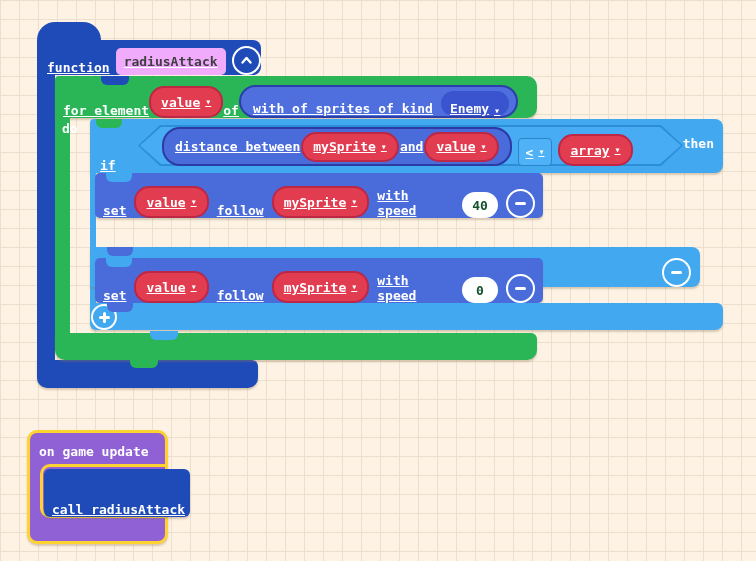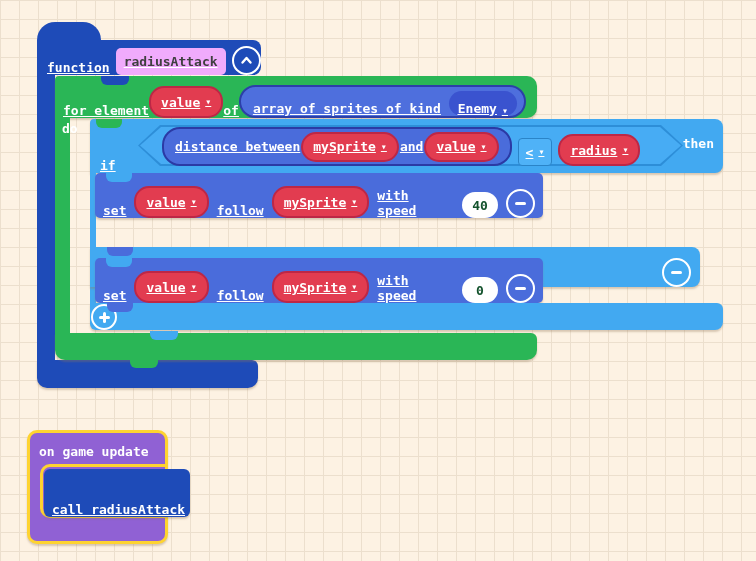--- a/index.html
+++ b/index.html
@@ -75,21 +75,21 @@
 
   <div class="abs green flex sh" style="left:55px;top:76px;width:482px;height:42px;border-radius:4px 10px 10px 0;padding-left:8px;">
     <span class="tab fnblue" style="left:46px;top:0;"></span>
     <span>for element</span>
     <span class="pill">
       <span>value</span>
       <span class="arrow">▾</span>
     </span>
     <span>of</span>
     <span class="flex" style="height:33px;background:#4e6fdd;border:2px solid #2c3fa8;border-radius:17px;padding:0 7px 0 12px;gap:8px;box-sizing:border-box;">
-      <span>array of sprites of kind</span>
+      <span>with of sprites of kind</span>
       <span class="flex" style="height:25px;background:#3a53cf;border-radius:13px;padding:0 9px;gap:5px;cursor:pointer;">
         <span>Enemy</span>
         <span class="arrow">▾</span>
       </span>
     </span>
   </div>
   <div class="abs green" style="left:55px;top:117px;width:15px;height:217px;">
     <span class="abs" style="left:7px;top:4px;">do</span>
   </div>
   <div class="abs green sh" style="left:55px;top:333px;width:482px;height:27px;border-radius:0 6px 10px 10px;"></div>
@@ -112,21 +112,21 @@
           <span class="pill" style="height:26px;">
             <span>value</span>
             <span class="arrow">▾</span>
           </span>
         </span>
         <span class="opchip">
           <span>&lt;</span>
           <span class="arrow">▾</span>
         </span>
         <span class="pill">
-          <span>radius</span>
+          <span>array</span>
           <span class="arrow">▾</span>
         </span>
       </div>
     </div>
     <span class="abs" style="right:9px;top:17px;">then</span>
   </div>
   <div class="abs ltblue" style="left:90px;top:173px;width:6px;height:130px;"></div>
 
   <div class="abs indigo flex sh" style="left:95px;top:173px;width:448px;height:45px;border-radius:5px;padding:0 8px 0 8px;gap:8px;">
     <span class="tab ltblue" style="left:11px;top:0;width:26px;"></span>

